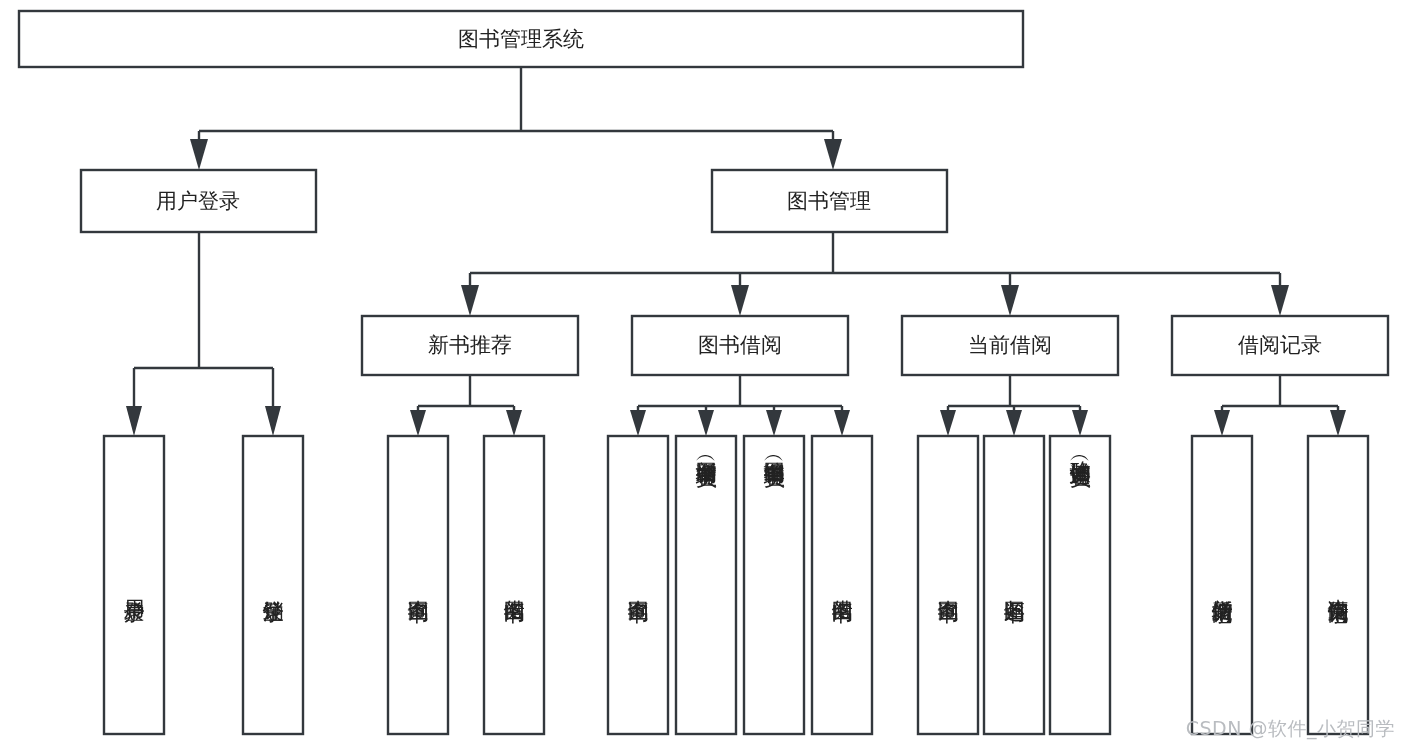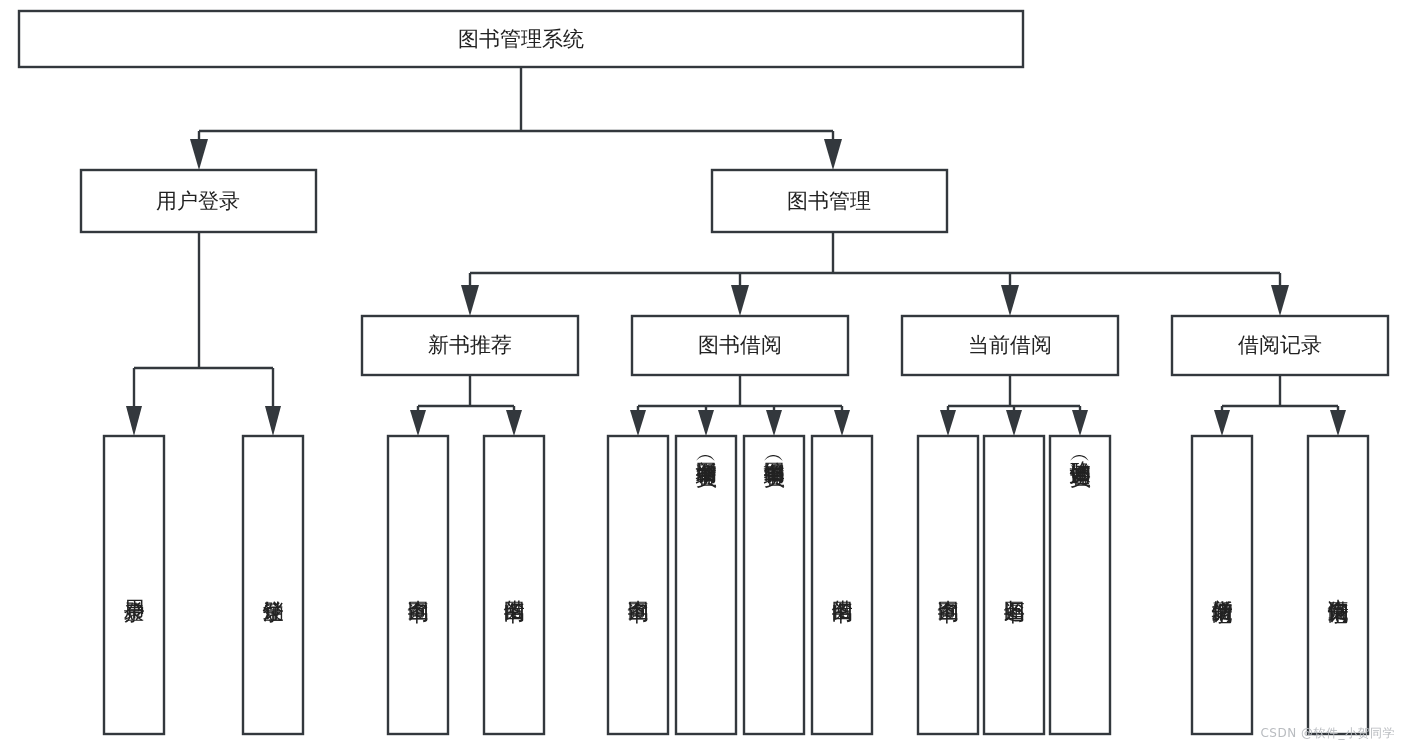--- a/index.html
+++ b/index.html
@@ -60,21 +60,21 @@
     align-items: center;
     justify-content: center;
     white-space: nowrap;
     pointer-events: none;
   }
   .watermark {
     position: absolute;
     right: 10px;
     bottom: 5px;
     font-family: "DejaVu Sans", "Liberation Sans", sans-serif;
-    font-size: 12px;
+    font-size: 19px;
     color: #b9bcc0;
     white-space: nowrap;
     letter-spacing: 0.5px;
     margin-top: 32px;
   }
 </style>
 </head>
 <body>
 
 <div id="diagram-root">

